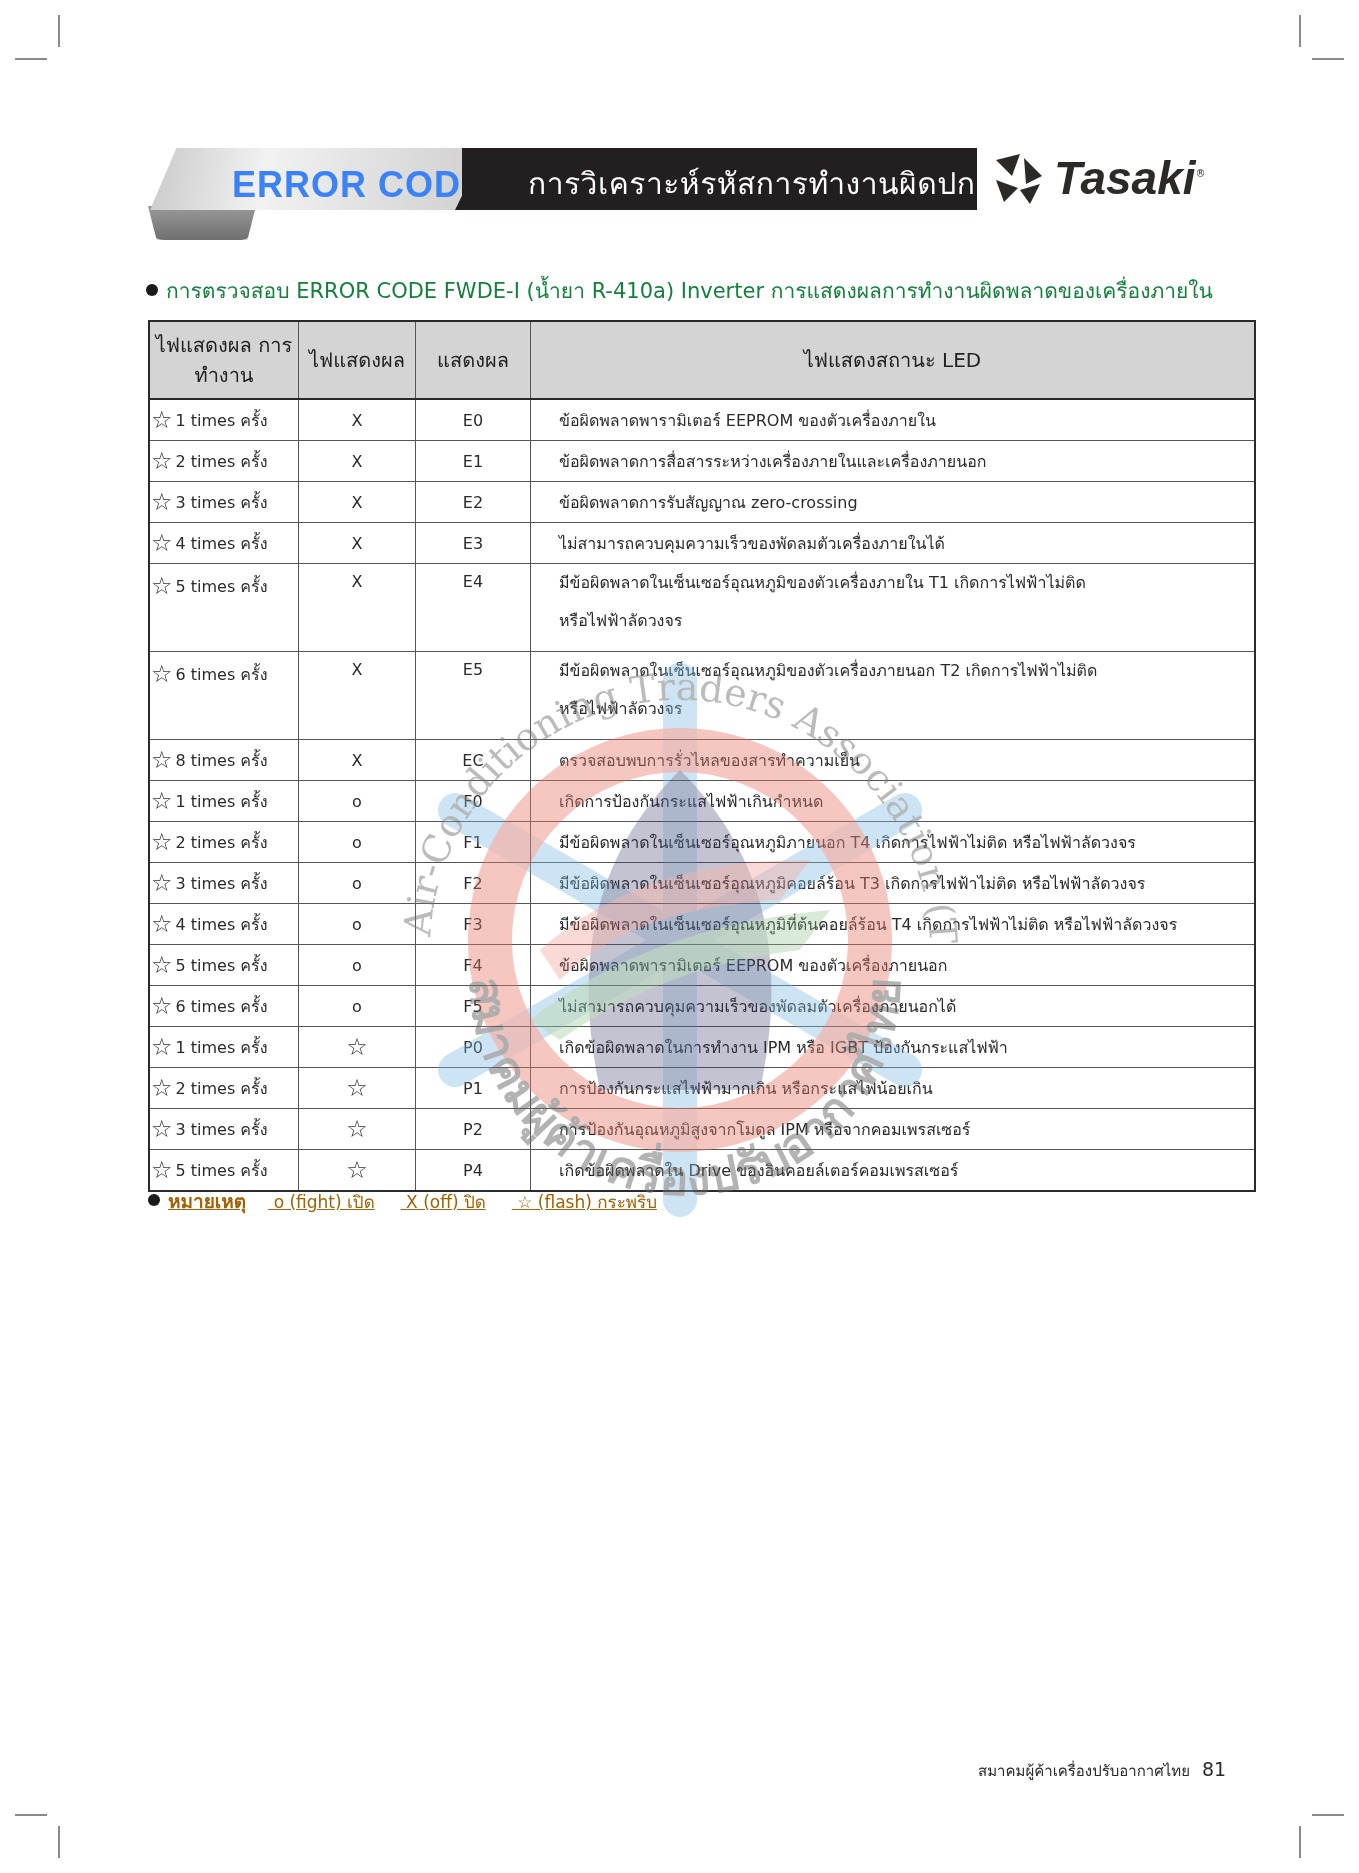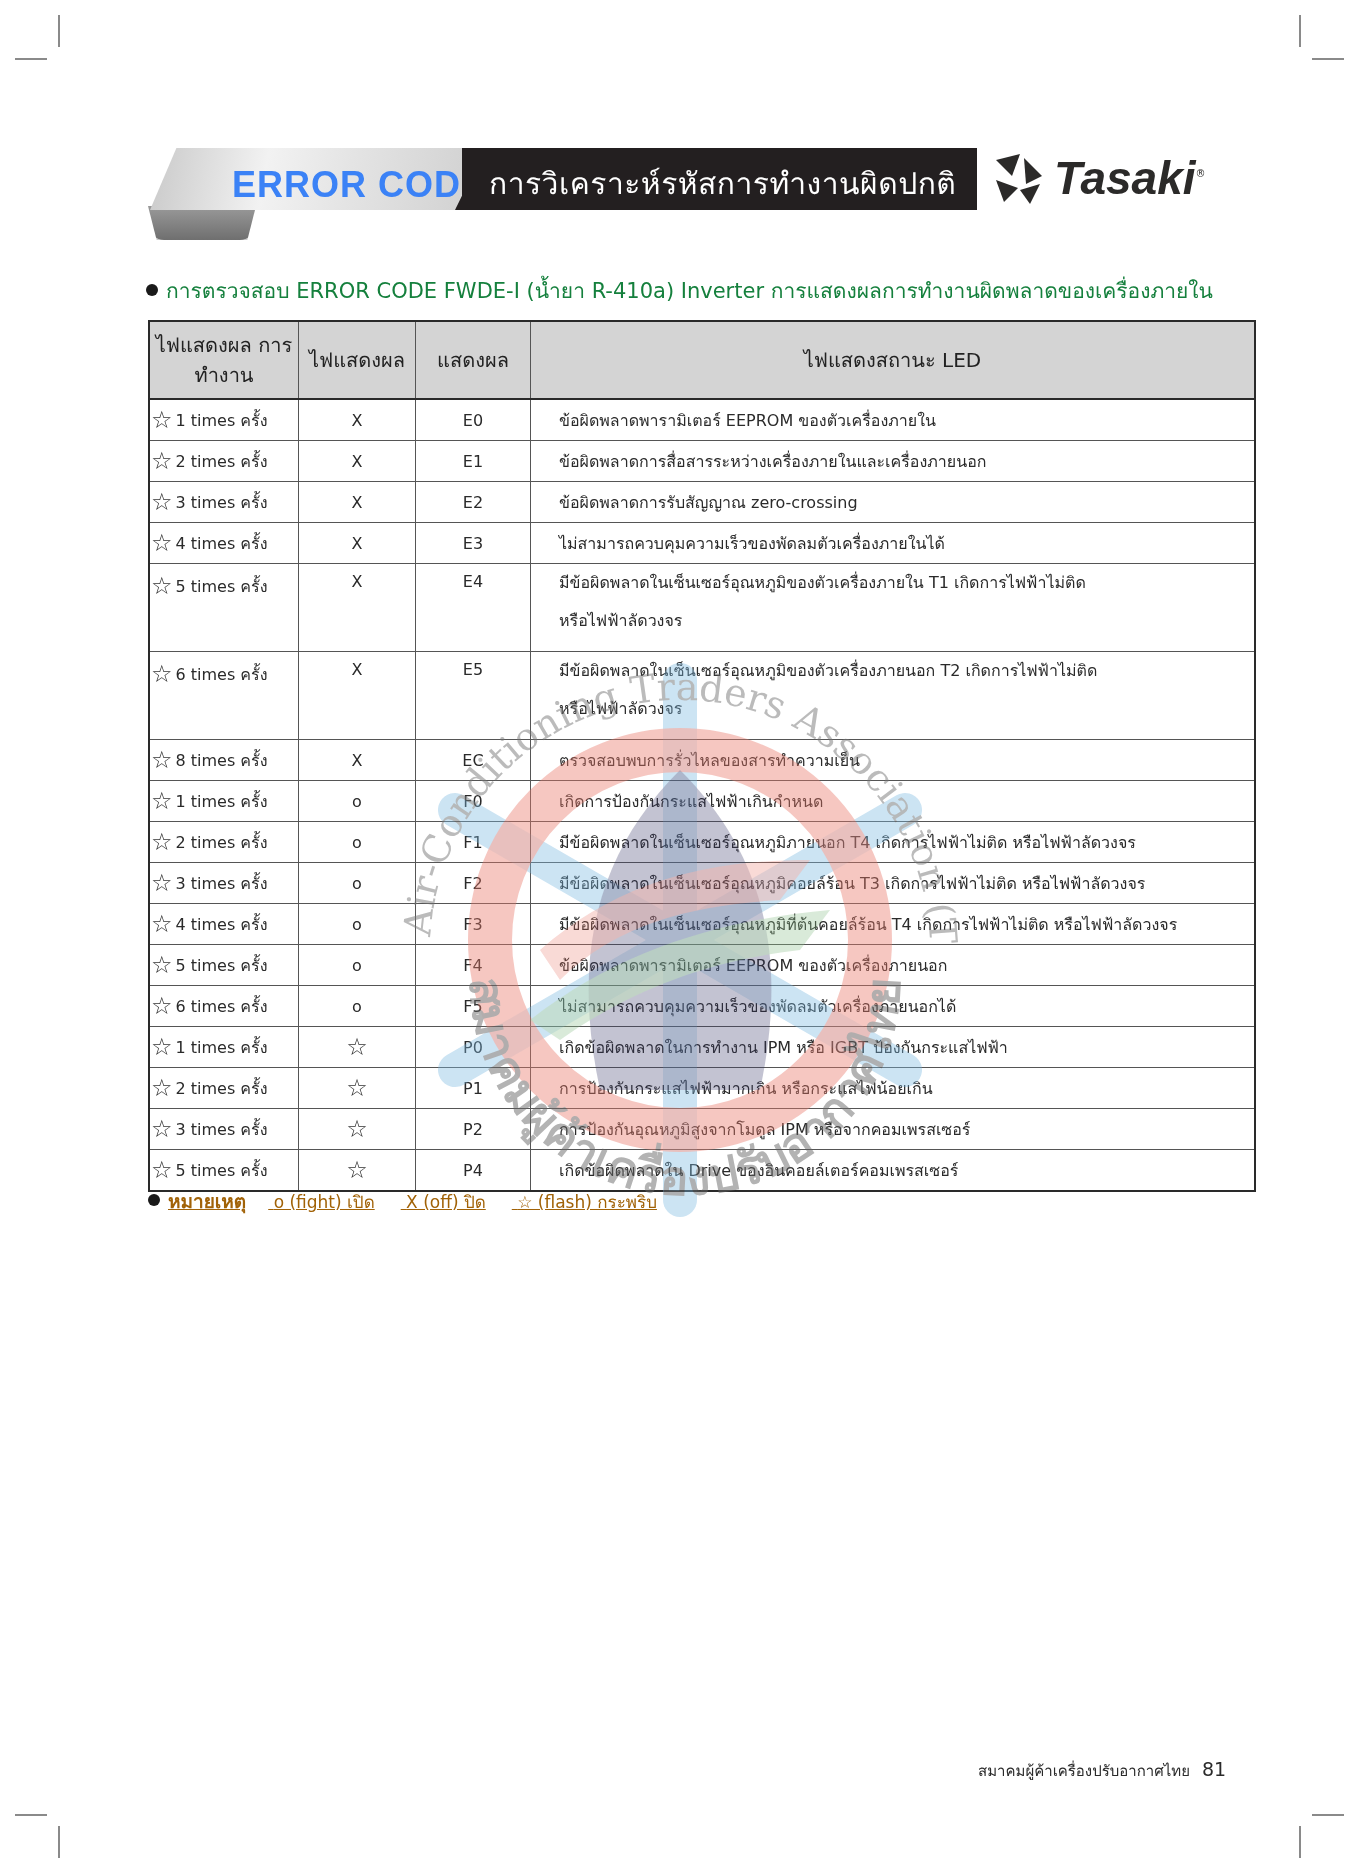--- a/index.html
+++ b/index.html
@@ -14,21 +14,21 @@
   .banner-tab { position:absolute; left:148px; top:206px; width:108px; height:34px;
      background:linear-gradient(180deg,#9a9a9a,#6f6f6f);
      clip-path:polygon(0 0,100% 0,92% 100%,8% 100%); border-radius:0 0 16px 16px;
      box-shadow:0 6px 8px rgba(0,0,0,.25); }
   .banner-label { position:absolute; left:232px; top:164px; font-family:Liberation Sans, sans-serif;
      font-weight:bold; font-size:36px; letter-spacing:1px; color:#3b82f6; }
   .banner-dark { position:absolute; left:462px; top:148px; width:515px; height:62px; background:#231f20;
      clip-path:polygon(0 0,100% 0,100% 100%,0 100%,0 100%); }
   .banner-dark-slant { position:absolute; left:455px; top:148px; width:40px; height:62px; background:#231f20;
      clip-path:polygon(18% 0,100% 0,100% 100%,0 100%, 38% 50%); }
-  .banner-title { position:absolute; left:489px; top:160px; font-size:30px; color:#ffffff;
+  .banner-title { position:absolute; left:528px; top:160px; font-size:30px; color:#ffffff;
      font-family:"DejaVu Sans", sans-serif; font-weight:300; letter-spacing:0.5px; }
   .logo { position:absolute; left:990px; top:150px; display:flex; align-items:center; }
   .logo-text { font-family:"Liberation Sans", sans-serif; font-weight:bold; font-style:italic;
      font-size:46px; color:#2b2a29; margin-left:8px; }
   .logo-reg { font-size:10px; color:#2b2a29; align-self:flex-start; margin-top:18px; }
   
   .subtitle { position:absolute; left:146px; top:274px; font-size:21px; color:#15803d; white-space:nowrap; }
   .bullet { display:inline-block; width:12px; height:12px; border-radius:50%; background:#1a1a1a; margin-right:8px; vertical-align:2px; }
   
   table.err { position:absolute; left:148px; top:320px; width:1108px; border-collapse:collapse;

